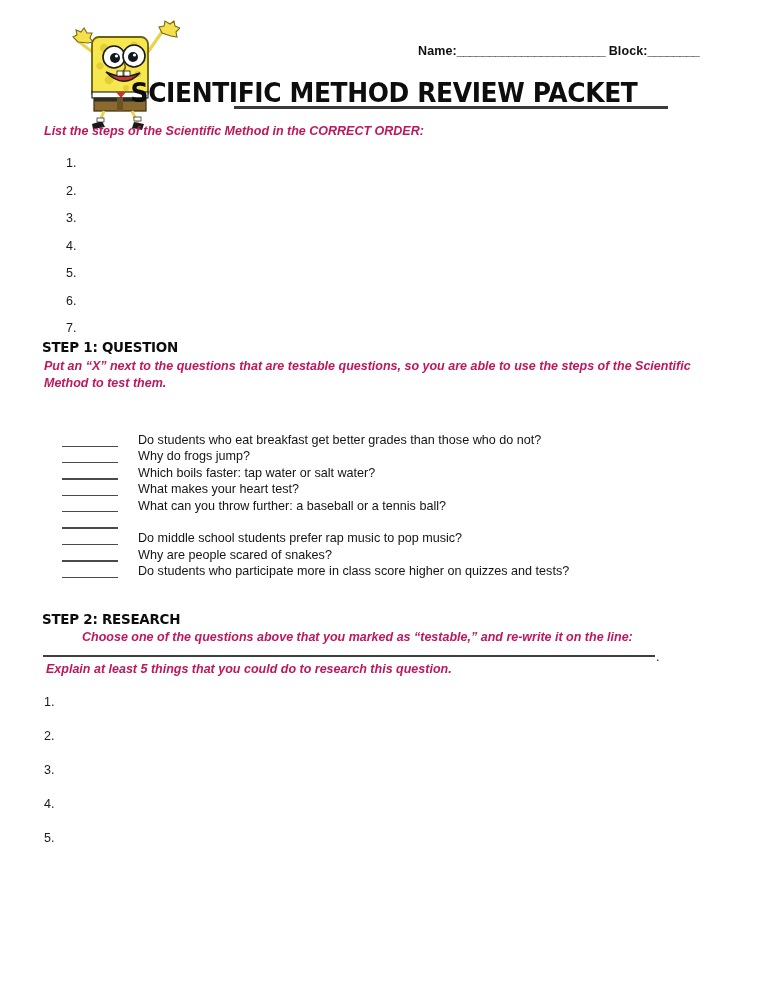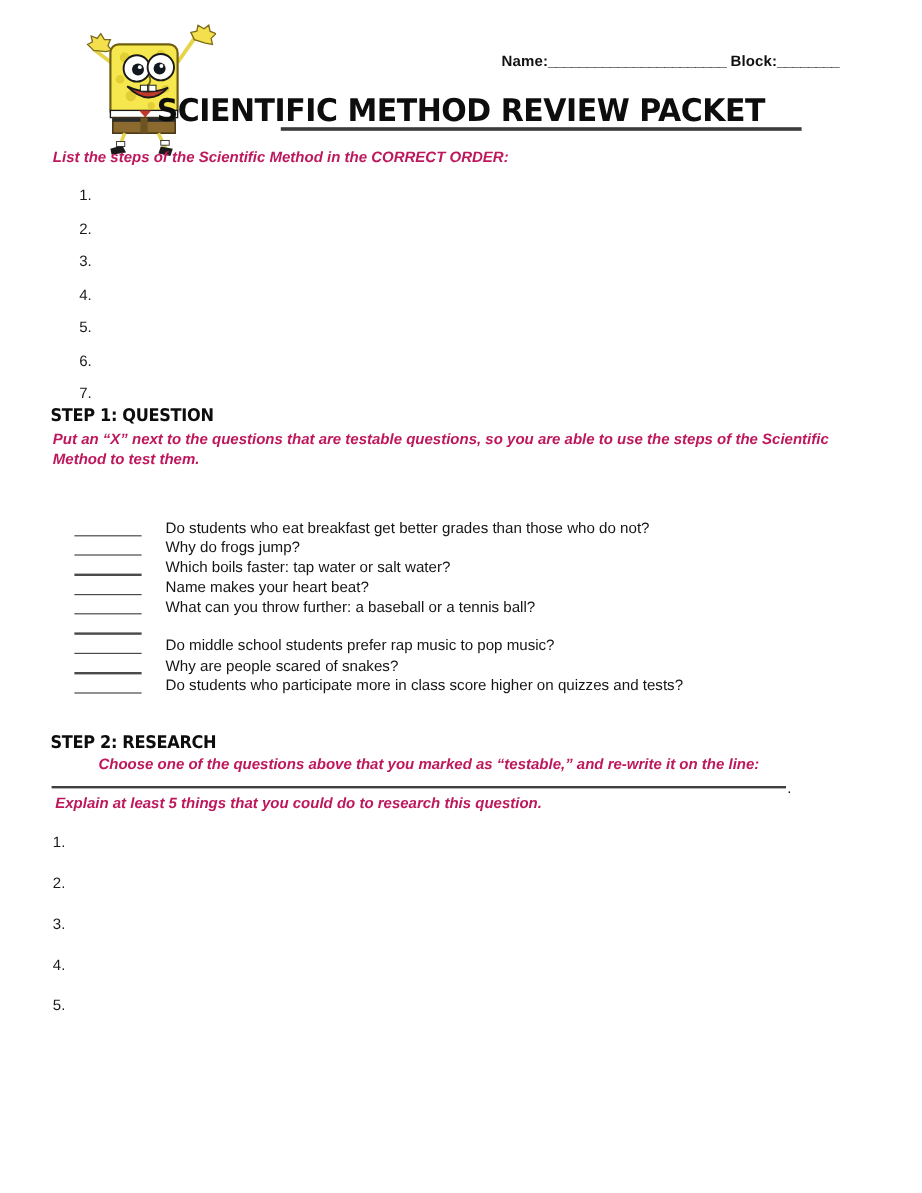--- a/index.html
+++ b/index.html
@@ -271,21 +271,21 @@
     <div class="qrow">
       <span class="blank"></span>
       <span class="qtext">Why do frogs jump?</span>
     </div>
     <div class="qrow">
       <span class="blank"></span>
       <span class="qtext">Which boils faster: tap water or salt water?</span>
     </div>
     <div class="qrow">
       <span class="blank"></span>
-      <span class="qtext">Name makes your heart beat?</span>
+      <span class="qtext">What makes your heart test?</span>
     </div>
     <div class="qrow">
       <span class="blank"></span>
       <span class="qtext">What can you throw further: a baseball or a tennis ball?</span>
     </div>
     <div class="qrow">
       <span class="blank"></span>
     </div>
     <div class="qrow">
       <span class="blank"></span>

